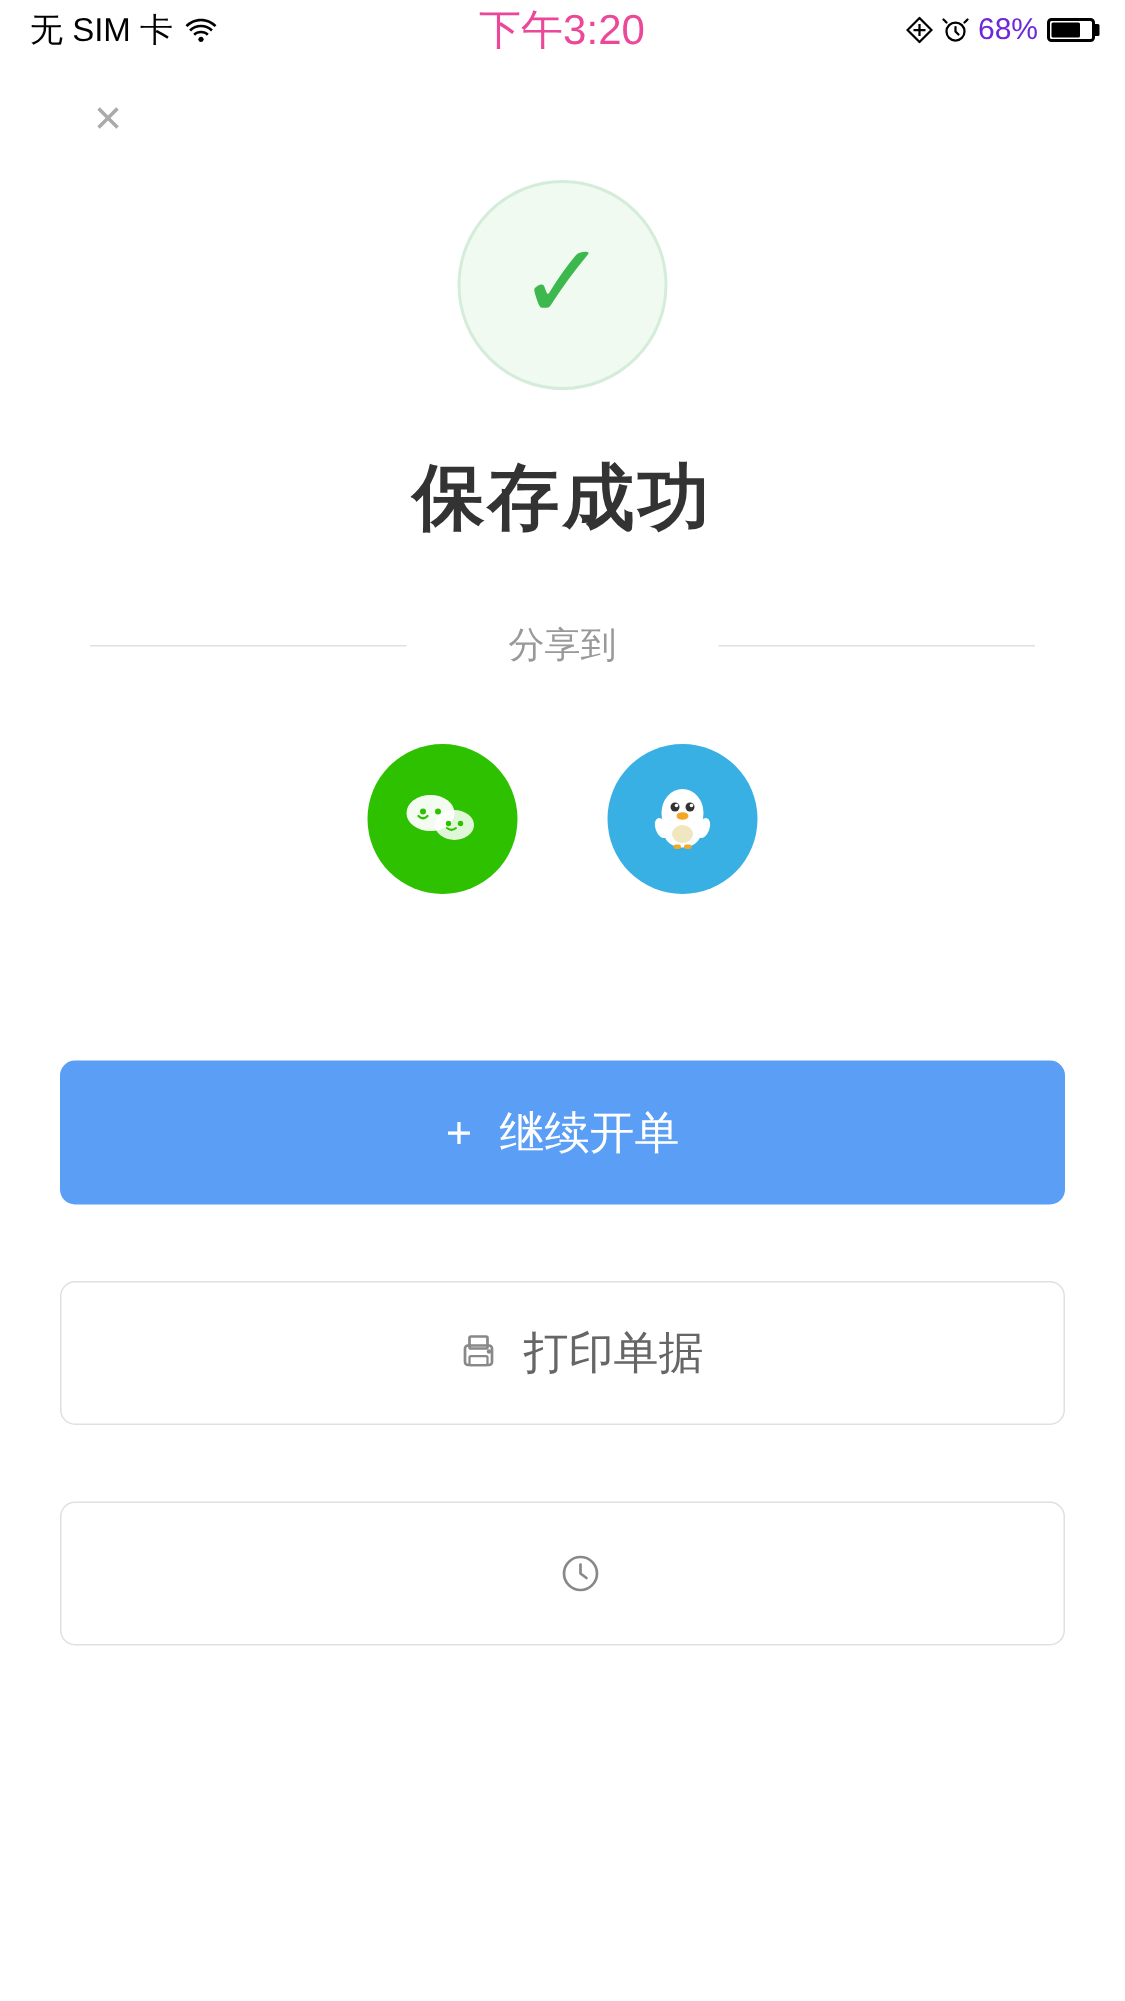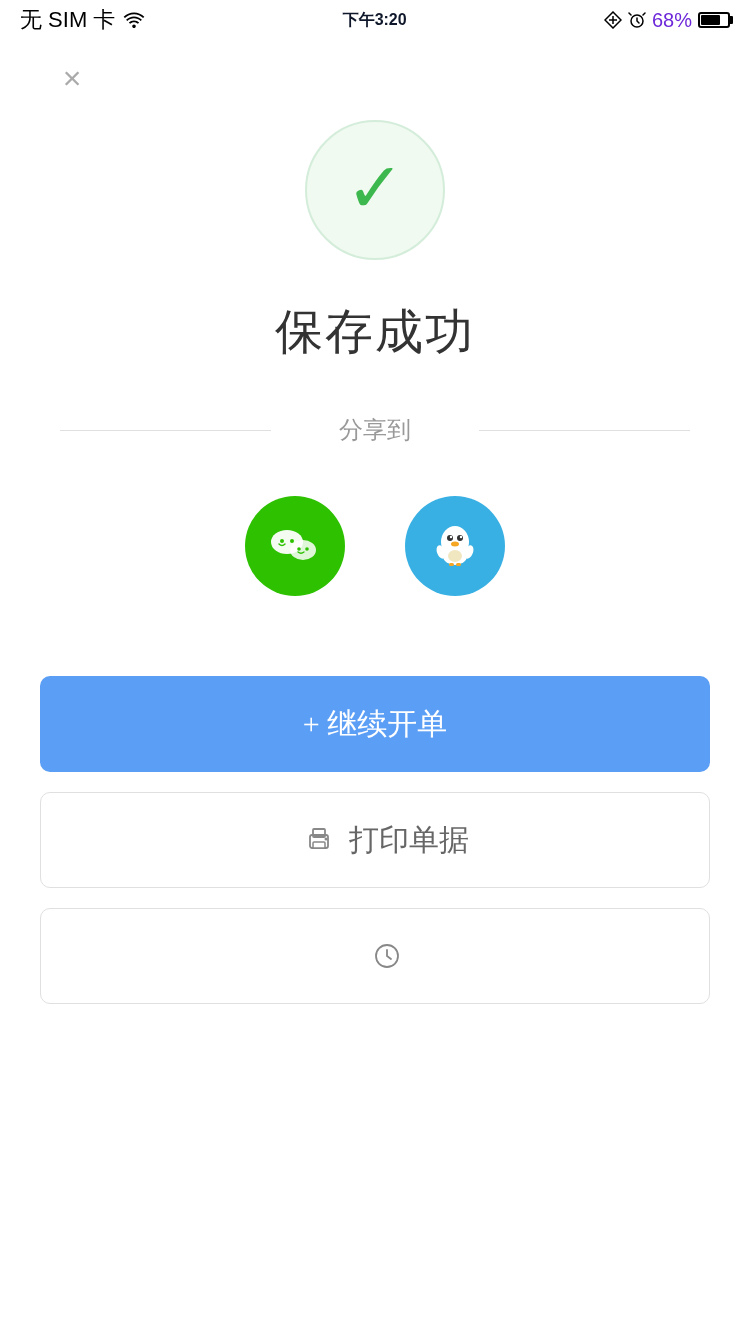--- a/index.html
+++ b/index.html
@@ -31,23 +31,23 @@
     .status-left {
       display: flex;
       align-items: center;
       gap: 8px;
       font-size: 22px;
       color: #000;
       font-weight: 500;
     }
 
     .status-center {
-      font-size: 16px;
-      font-weight: 700;
-      color: #0f172a;
+      font-size: 28px;
+      font-weight: 400;
+      color: #ec4899;
     }
 
     .status-right {
       display: flex;
       align-items: center;
       gap: 6px;
       font-size: 20px;
       color: #6d28d9;
     }
 
@@ -132,21 +132,21 @@
     .checkmark {
       font-size: 70px;
       color: #3db84e;
       line-height: 1;
       margin-top: -4px;
     }
 
     
     .success-title {
       font-size: 48px;
-      font-weight: 400;
+      font-weight: 700;
       color: #333333;
       margin-bottom: 50px;
       letter-spacing: 2px;
     }
 
     
     .share-divider {
       width: 100%;
       display: flex;
       align-items: center;
@@ -216,21 +216,22 @@
       width: 100%;
       height: 96px;
       border-radius: 10px;
       border: none;
       display: flex;
       align-items: center;
       justify-content: center;
       gap: 16px;
       font-size: 30px;
       cursor: pointer;
-      font-family: Liberation Serif, serif;
+      font-family: Liberation Mono, monospace;
+      margin-top: 31px;
     }
 
     .btn-primary {
       background: #5b9ef5;
       color: #ffffff;
       font-weight: 400;
     }
 
     .btn-secondary {
       background: #ffffff;

